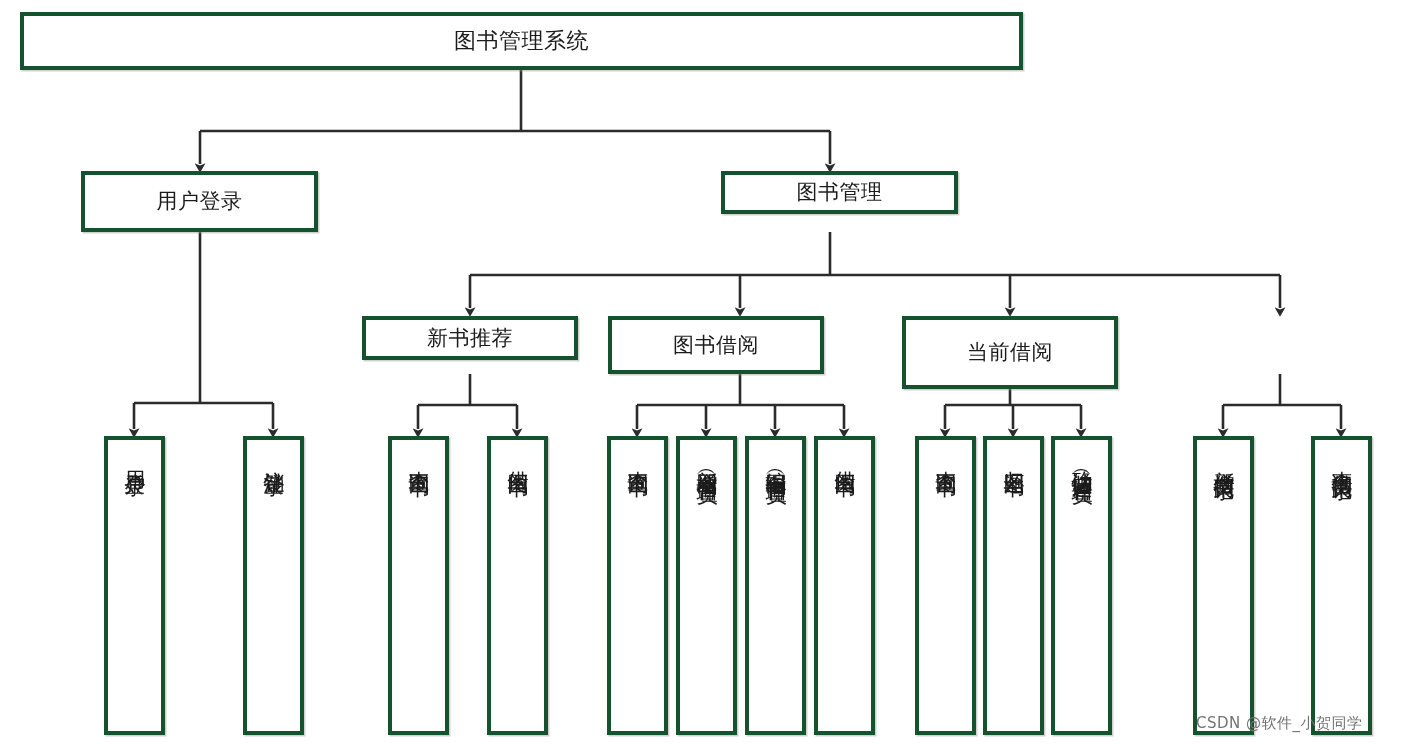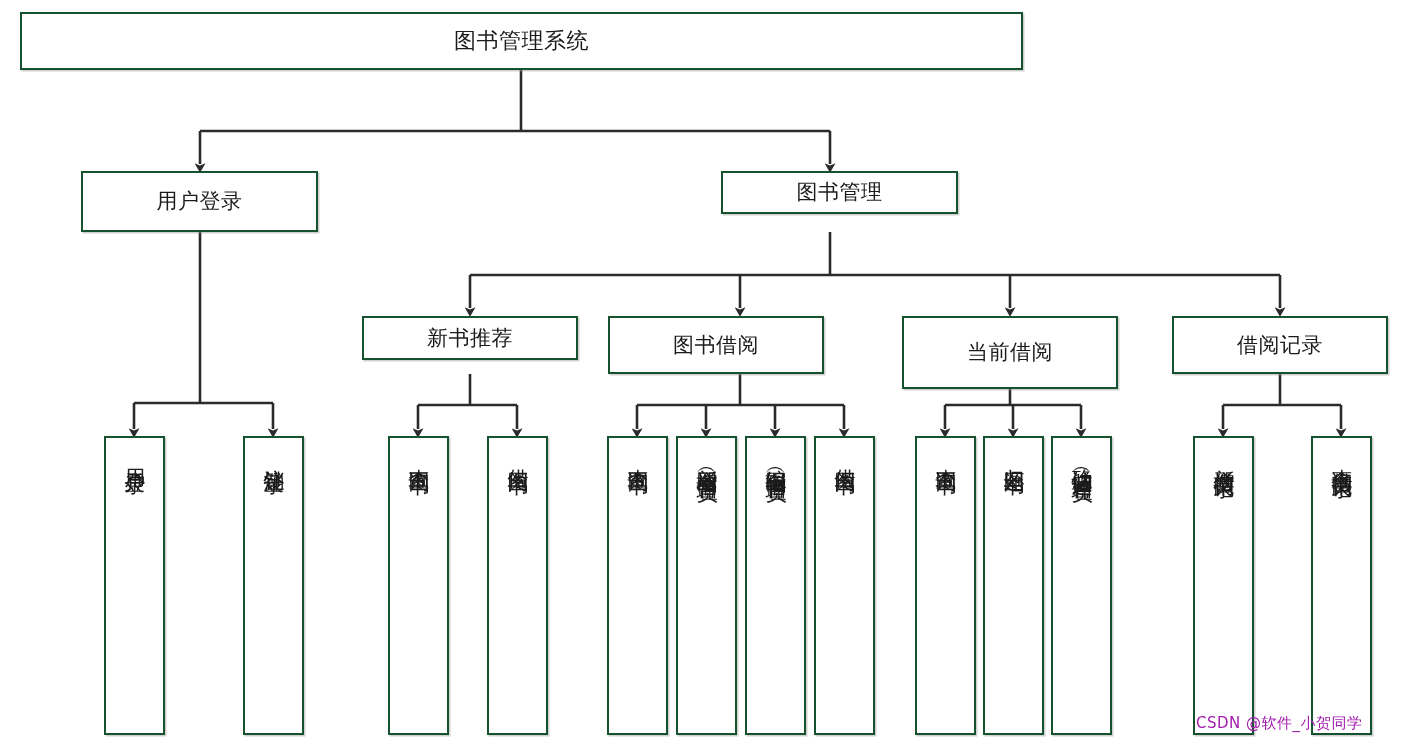--- a/index.html
+++ b/index.html
@@ -22,21 +22,21 @@
     position: absolute;
     left: 0;
     top: 0;
     width: 1405px;
     height: 747px;
     pointer-events: none;
   }
   .node {
     position: absolute;
     box-sizing: border-box;
-    border: 2px solid #14532d;
+    border: 4px solid #14532d;
     background: #ffffff;
     display: flex;
     align-items: center;
     justify-content: center;
     box-shadow: 1.5px 1.5px 0 rgba(150,150,150,0.45);
   }
   .node .node-label {
     color: #1b1b1b;
     font-size: 21px;
     line-height: 1.15;
@@ -57,21 +57,21 @@
     letter-spacing: 2px;
     white-space: normal;
   }
   .node.root .node-label { font-size: 22px; }
 
   #watermark {
     position: absolute;
     left: 1196px;
     top: 714px;
     font-size: 15px;
-    color: #a21caf;
+    color: #737373;
     letter-spacing: 0.5px;
     white-space: nowrap;
     user-select: none;
   }
 </style>
 </head>
 <body>
 
 <div id="diagram-canvas">
 
@@ -138,23 +138,20 @@
 
   <div class="node" style="left:362px; top:316px; width:216px; height:44px;">
     <span class="node-label">新书推荐</span>
   </div>
   <div class="node" style="left:608px; top:316px; width:216px; height:58px;">
     <span class="node-label">图书借阅</span>
   </div>
   <div class="node" style="left:902px; top:316px; width:216px; height:73px;">
     <span class="node-label">当前借阅</span>
   </div>
-  <div class="node" style="left:1172px; top:316px; width:216px; height:58px;">
-    <span class="node-label">借阅记录</span>
-  </div>
 
   <div class="node vertical" style="left:104px; top:436px; width:61px; height:299px;">
     <span class="node-label">用户登录</span>
   </div>
   <div class="node vertical" style="left:243px; top:436px; width:61px; height:299px;">
     <span class="node-label">注销登录</span>
   </div>
 
   <div class="node vertical" style="left:388px; top:436px; width:61px; height:299px;">
     <span class="node-label">查询图书</span>

